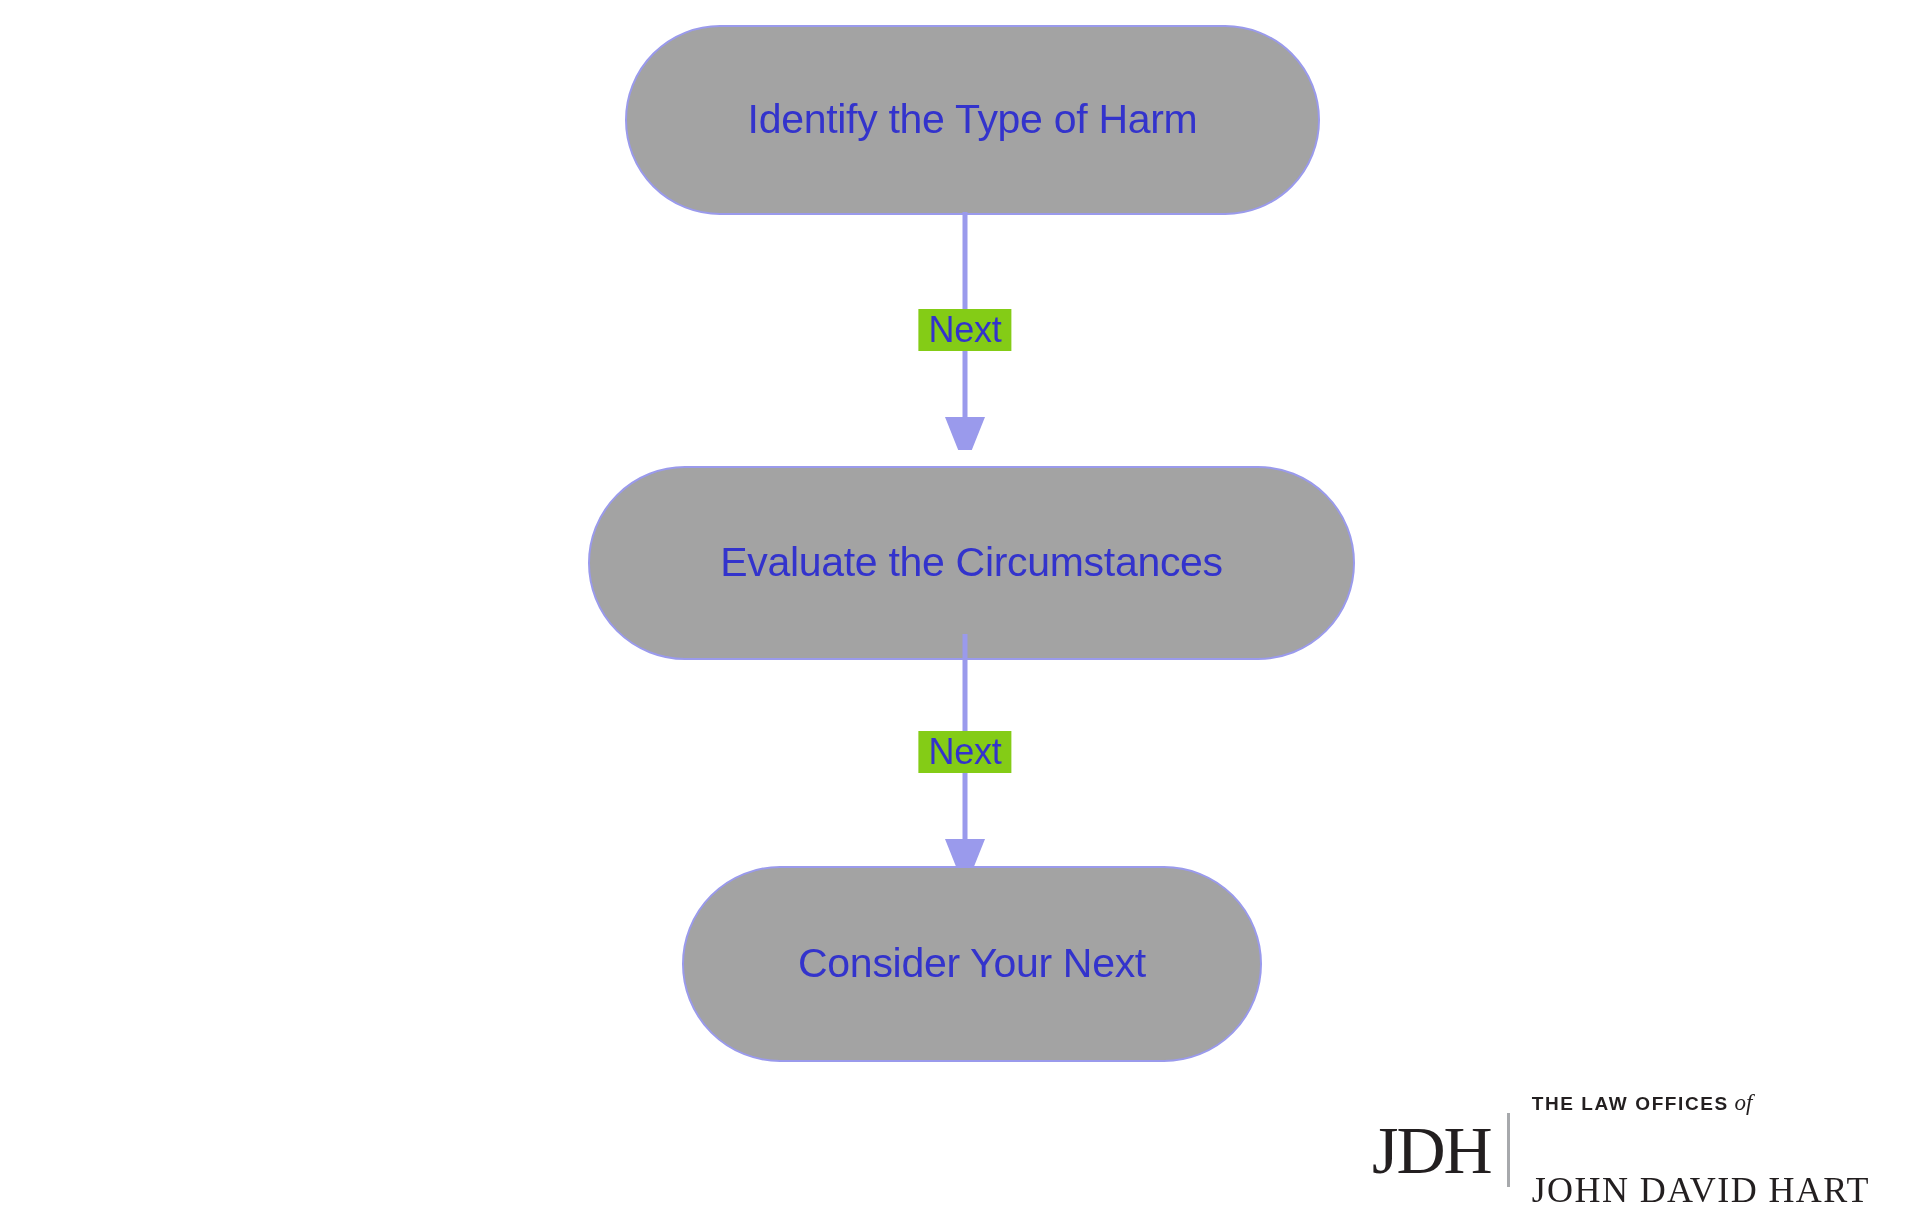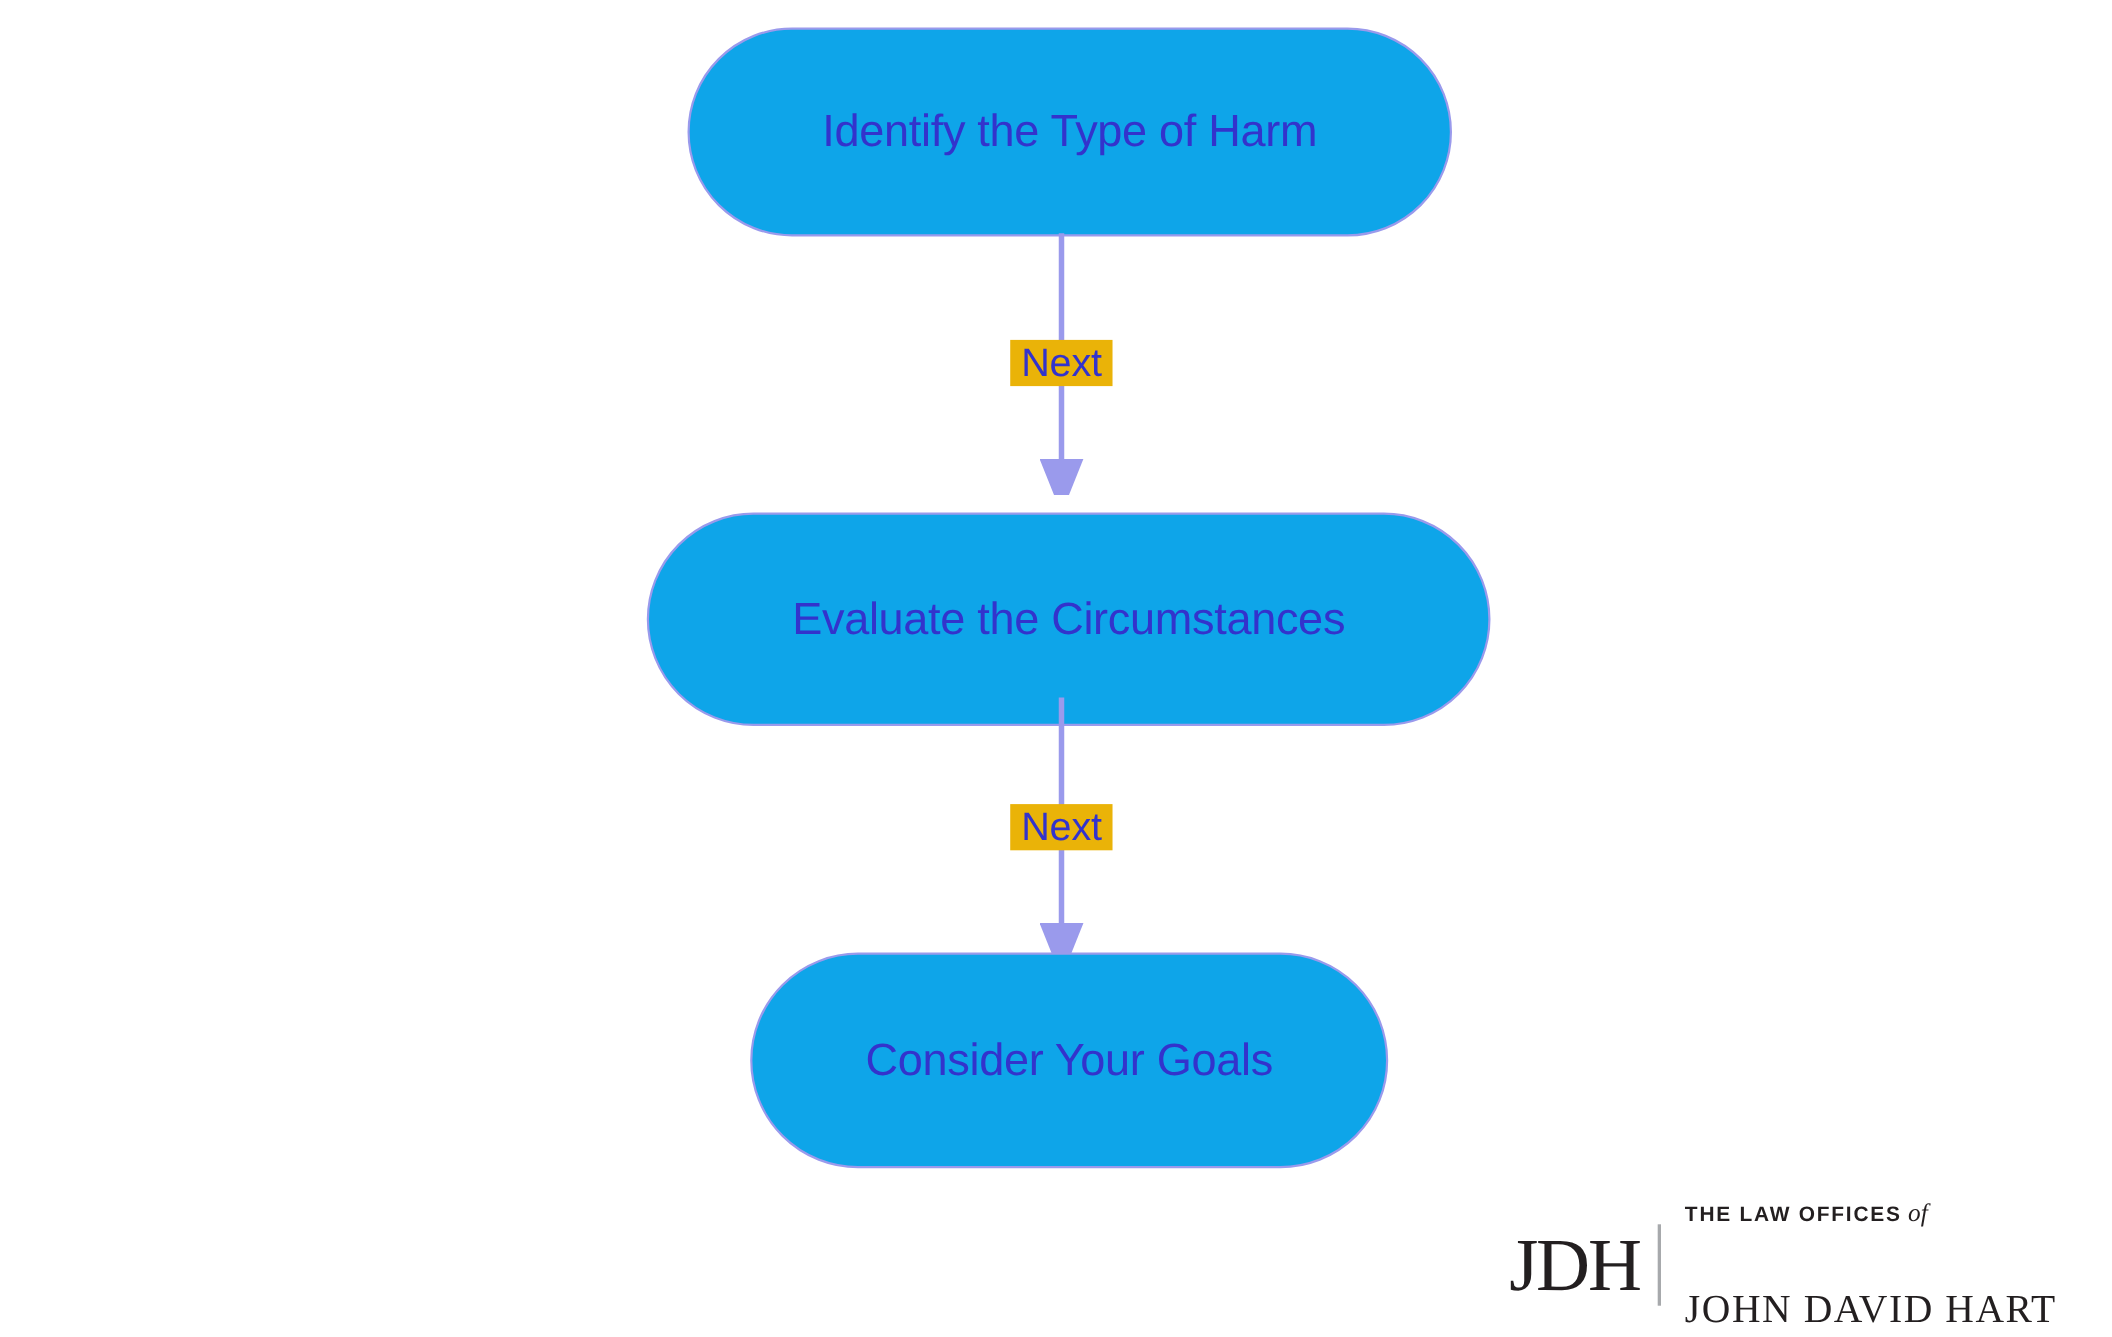--- a/index.html
+++ b/index.html
@@ -21,21 +21,21 @@
     left: 0; top: 0;
     width: 1920px;
     height: 1215px;
     background: #ffffff;
   }
 
   
   .flow-node {
     position: absolute;
     box-sizing: border-box;
-    background: #0ea5e9;
+    background: #a3a3a3;
     border: 2px solid #9a9aec;
     border-radius: 999px;
     display: flex;
     align-items: center;
     justify-content: center;
     text-align: center;
   }
   .flow-node .node-label {
     color: #3333cc;
     font-family: "Liberation Sans", sans-serif;
@@ -63,21 +63,21 @@
   #connector-1 { top: 210px; height: 240px; }
   #connector-2 { top: 632px; height: 240px; }
 
   .edge-label {
     position: absolute;
     color: #3333cc;
     font-family: "Liberation Sans", sans-serif;
     font-size: 36px;
     font-weight: 400;
     letter-spacing: -0.2px;
-    background: #eab308;
+    background: #84cc16;
     padding: 0 10px;
     white-space: nowrap;
     transform: translate(-50%, -50%);
   }
   #edge-label-1 { left: 965px; top: 330px; }
   #edge-label-2 { left: 965px; top: 752px; }
 
   
   #brand-logo {
     position: absolute;
@@ -163,21 +163,21 @@
     <defs>
       <marker id="arrowhead-2" markerWidth="10" markerHeight="8" refX="1" refY="4" orient="auto" markerUnits="strokeWidth">
         <polygon points="0,0 10,4 0,8" fill="#9a9aec"></polygon>
       </marker>
     </defs>
     <line x1="965" y1="2" x2="965" y2="212" stroke="#9a9aec" stroke-width="5" marker-end="url(#arrowhead-2)"></line>
   </svg>
   <span class="edge-label" id="edge-label-2">Next</span>
 
   <div class="flow-node" id="node-3">
-    <span class="node-label">Consider Your Goals</span>
+    <span class="node-label">Consider Your Next</span>
   </div>
 
   <div id="brand-logo">
     <div id="logo-monogram">JDH</div>
     <div id="logo-divider"></div>
     <div id="logo-wordmark">
       <div id="logo-line-1"><span>THE LAW OFFICES</span><span class="of-italic"> of</span></div>
       <div id="logo-line-2">JOHN DAVID HART</div>
     </div>
   </div>

